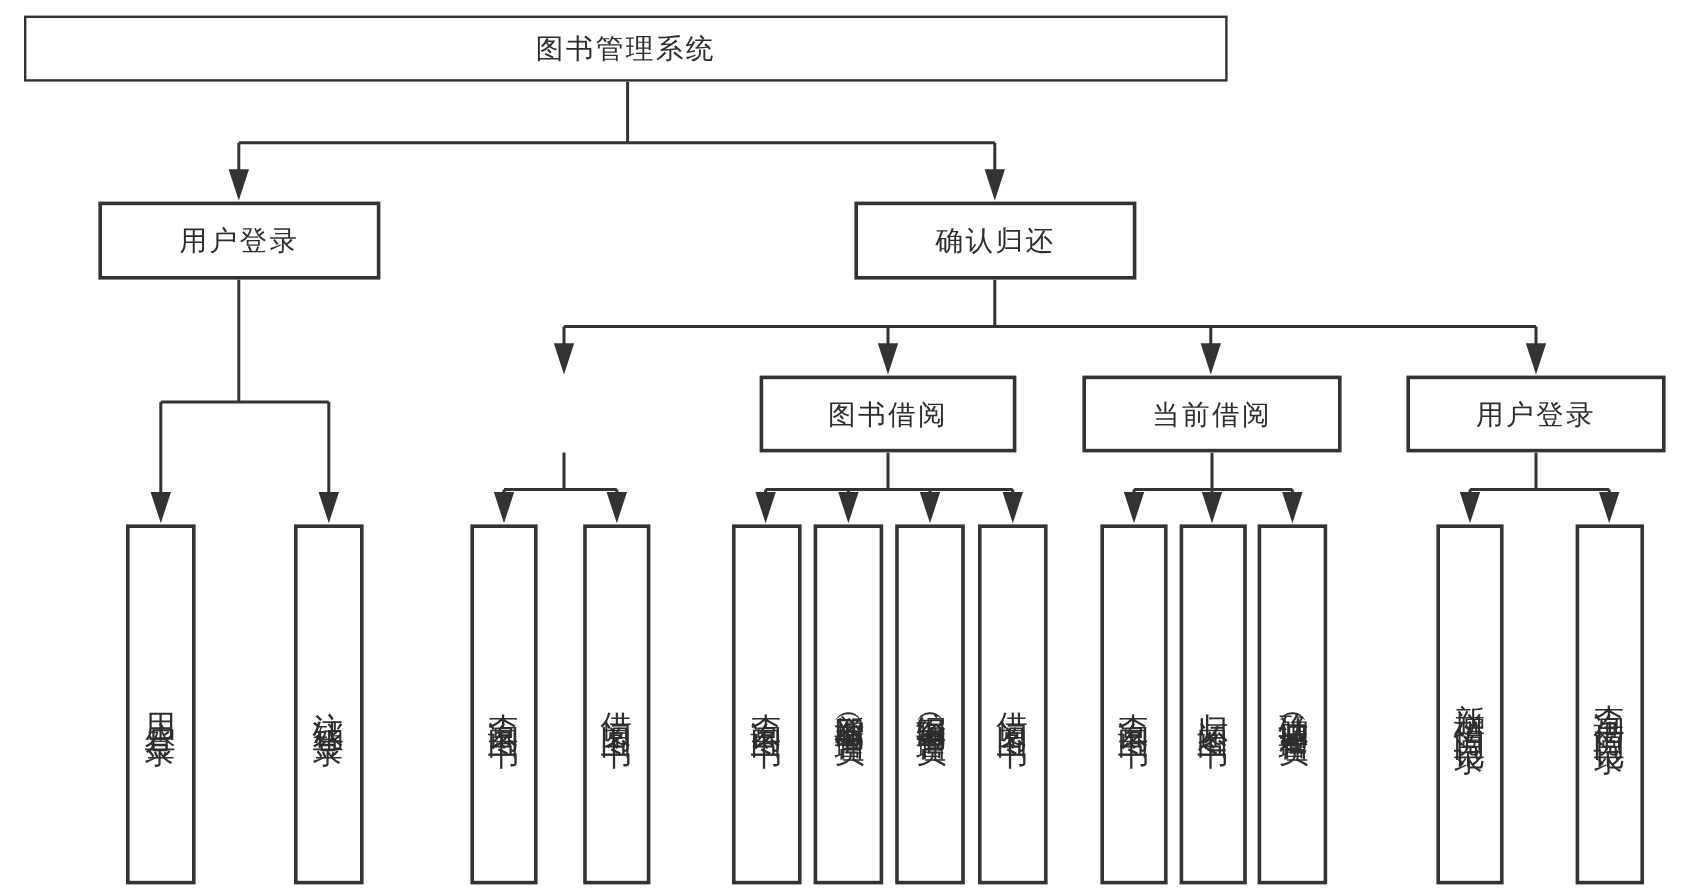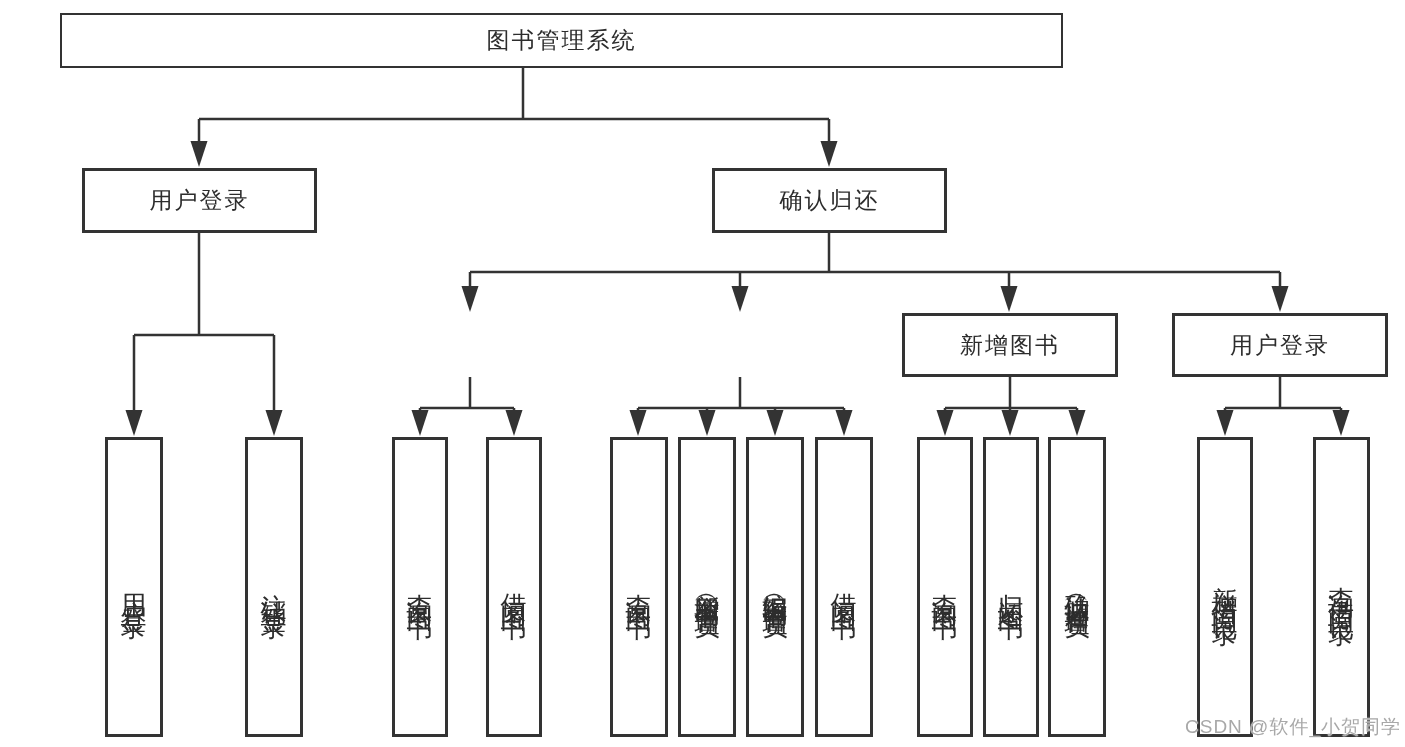--- a/index.html
+++ b/index.html
@@ -19,21 +19,21 @@
     border:3px solid #333;
     display:flex;
     align-items:center;
     justify-content:center;
     font-size:23px;
     letter-spacing:2px;
     line-height:1;
     color:#2d2d2d;
     z-index:2;
   }
-  .node.lvl1{border-width:2px;margin-left:40px;}
+  .node.lvl1{border-width:2px;}
   .leaf{
     position:absolute;
     top:437px;height:300px;
     background:#fff;
     border:3px solid #333;
     display:flex;
     align-items:center;
     justify-content:center;
     z-index:2;
     overflow:hidden;
@@ -99,21 +99,22 @@
       <polygon points="1216.5,410 1233.5,410 1225,436"></polygon>
       <polygon points="1332.5,410 1349.5,410 1341,436"></polygon>
     </g>
   </svg>
 
   <div class="node lvl1" style="left:20px;top:13px;width:1003px;height:55px">图书管理系统</div>
 
   <div class="node" style="left:82px;top:168px;width:235px;height:65px">用户登录</div>
   <div class="node" style="left:712px;top:168px;width:235px;height:65px">确认归还</div>
 
-  <div class="node" style="left:902px;top:313px;width:216px;height:64px">新增图书</div>
+  <div class="node" style="left:633px;top:313px;width:214px;height:64px">图书借阅</div>
+  <div class="node" style="left:902px;top:313px;width:216px;height:64px">当前借阅</div>
   <div class="node" style="left:1172px;top:313px;width:216px;height:64px">用户登录</div>
 
   <div class="leaf" style="left:105px;width:58px">
     <span>用户登录</span>
   </div>
   <div class="leaf" style="left:245px;width:58px">
     <span>注销登录</span>
   </div>
 
   <div class="leaf" style="left:392px;width:56px">
@@ -146,15 +147,14 @@
     <span>确认归还（管理员）</span>
   </div>
 
   <div class="leaf" style="left:1197px;width:56px">
     <span>新增借阅记录</span>
   </div>
   <div class="leaf" style="left:1313px;width:57px">
     <span>查询借阅记录</span>
   </div>
 
-  <div class="watermark">CSDN @软件_小贺同学</div>
 
 </div>
 
 </body></html>

